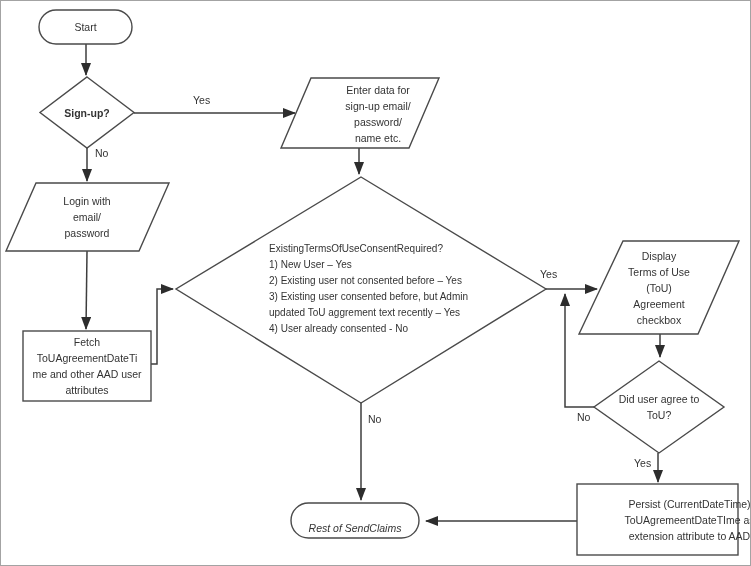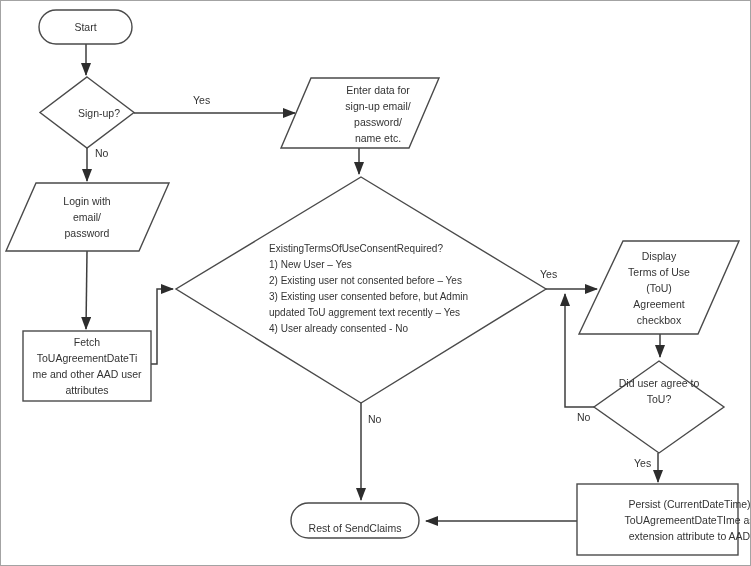--- a/index.html
+++ b/index.html
@@ -23,33 +23,33 @@
     pointer-events:none;
   }
   .edge-label{
     position:absolute;
     font:10.5px/13px "Liberation Sans", sans-serif;
     color:#333333;
     white-space:nowrap;
   }
   
   .lbl-start{left:38px;top:9px;width:93px;height:34px;}
-  .lbl-signup{left:51px;top:95px;width:94px;height:33px;}
+  .lbl-signup{left:39px;top:95px;width:94px;height:33px;font-weight:bold;}
   .lbl-enter{left:313px;top:81px;width:128px;height:64px;}
   .lbl-login{left:22px;top:192px;width:128px;height:48px;}
   .lbl-fetch{left:22px;top:332px;width:128px;height:66px;}
   .lbl-consent{
     left:268px;top:240px;width:220px;height:102px;
     align-items:flex-start;justify-content:flex-start;
     text-align:left;font-size:10px;line-height:16px;
   }
   .lbl-display{left:600px;top:247px;width:116px;height:80px;}
-  .lbl-didagree{left:598px;top:374px;width:120px;height:32px;}
+  .lbl-didagree{left:598px;top:390px;width:120px;height:32px;}
   .lbl-persist{left:578px;top:495px;width:157px;height:48px;padding-left:32px;}
-  .lbl-sendclaims{left:290px;top:502px;width:128px;height:49px;}
+  .lbl-sendclaims{left:290px;top:502px;width:128px;height:49px;font-style:italic;}
   
   .el-signup-yes{left:192px;top:93px;}
   .el-signup-no{left:94px;top:146px;}
   .el-consent-yes{left:539px;top:267px;}
   .el-consent-no{left:367px;top:412px;}
   .el-agree-no{left:576px;top:410px;}
   .el-agree-yes{left:633px;top:456px;}
 </style>
 </head>
 <body>

